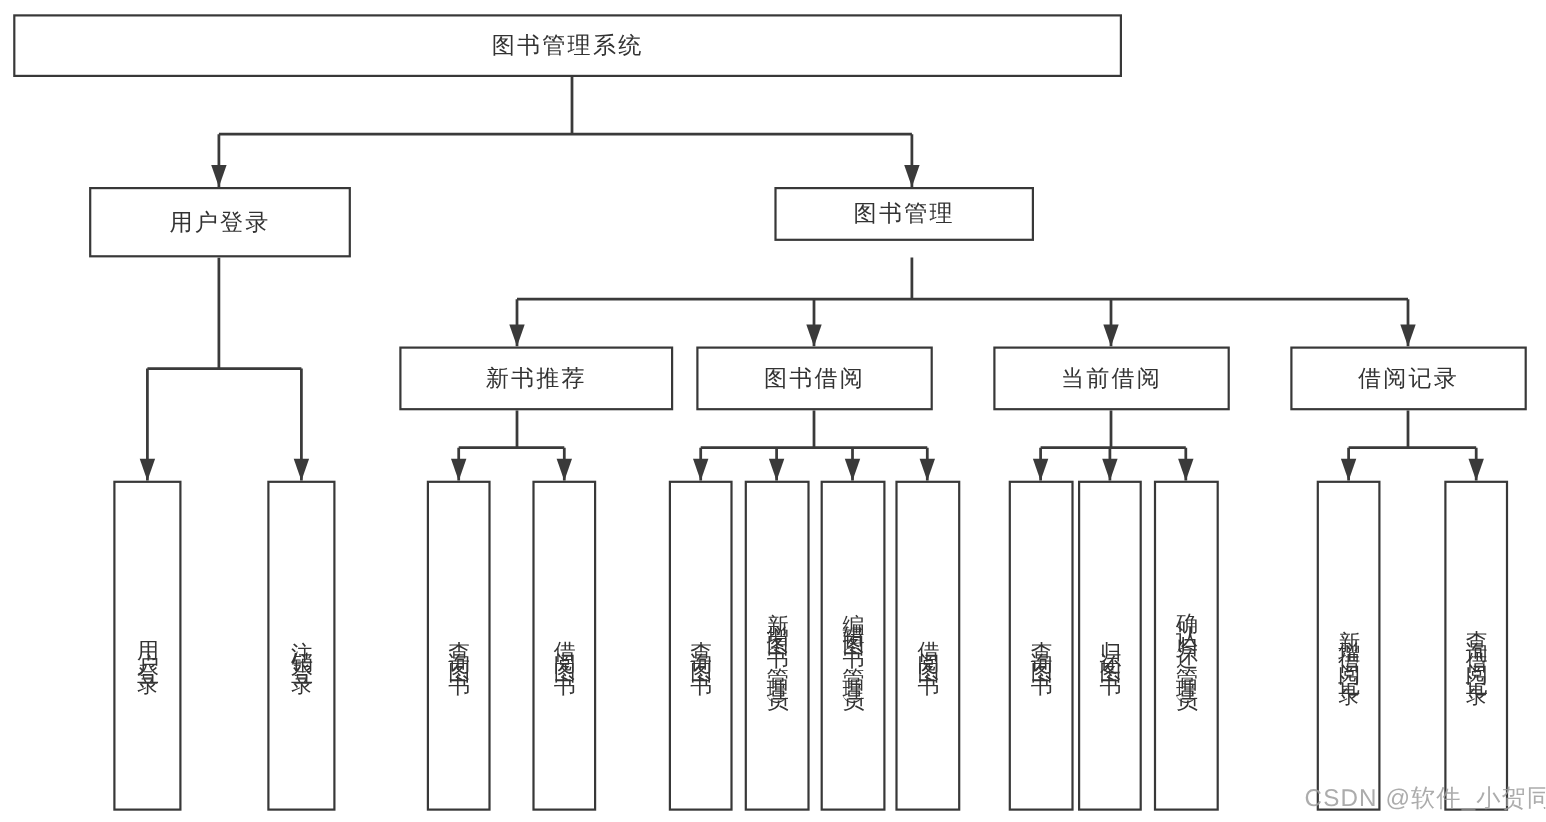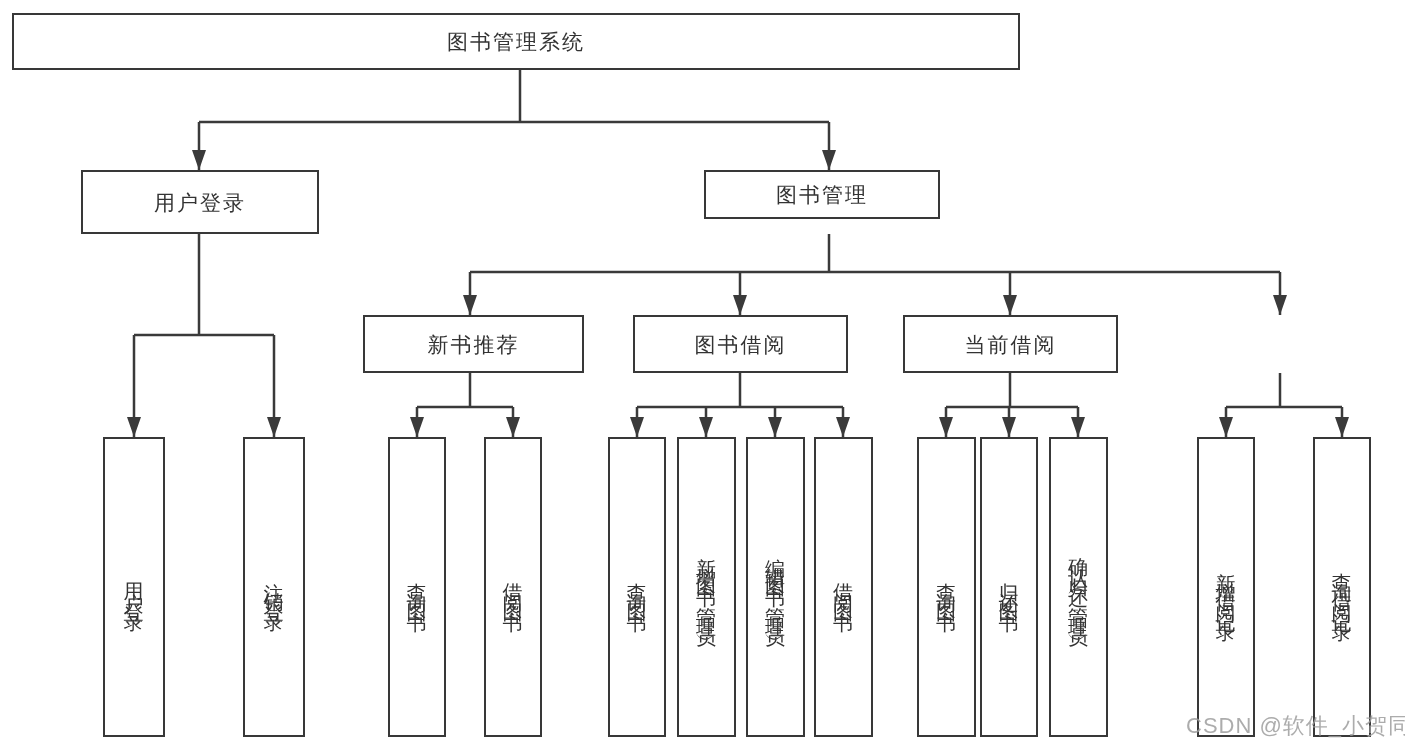--- a/index.html
+++ b/index.html
@@ -101,28 +101,31 @@
     <span class="lbl">图书管理系统</span>
   </div>
 
   <div class="node" style="left:81px; top:170px; width:238px; height:64px;">
     <span class="lbl">用户登录</span>
   </div>
   <div class="node" style="left:690px; top:170px; width:236px; height:49px;margin-left:14px;">
     <span class="lbl">图书管理</span>
   </div>
 
-  <div class="node" style="left:363px; top:315px; width:221px; height:58px;">
+  <div class="node" style="left:363px; top:315px; width:249px; height:58px;">
     <span class="lbl">新书推荐</span>
   </div>
   <div class="node" style="left:903px; top:315px; width:215px; height:58px;">
     <span class="lbl">当前借阅</span>
   </div>
   <div class="node" style="left:633px; top:315px; width:215px; height:58px;">
     <span class="lbl">图书借阅</span>
+  </div>
+  <div class="node" style="left:1173px; top:315px; width:215px; height:58px;">
+    <span class="lbl">借阅记录</span>
   </div>
 
   <div class="node leaf" style="left:103px; top:437px; width:62px; height:300px;">
     <span class="lbl">用户登录</span>
   </div>
   <div class="node leaf" style="left:243px; top:437px; width:62px; height:300px;">
     <span class="lbl">注销登录</span>
   </div>
 
   <div class="node leaf" style="left:388px; top:437px; width:58px; height:300px;">

